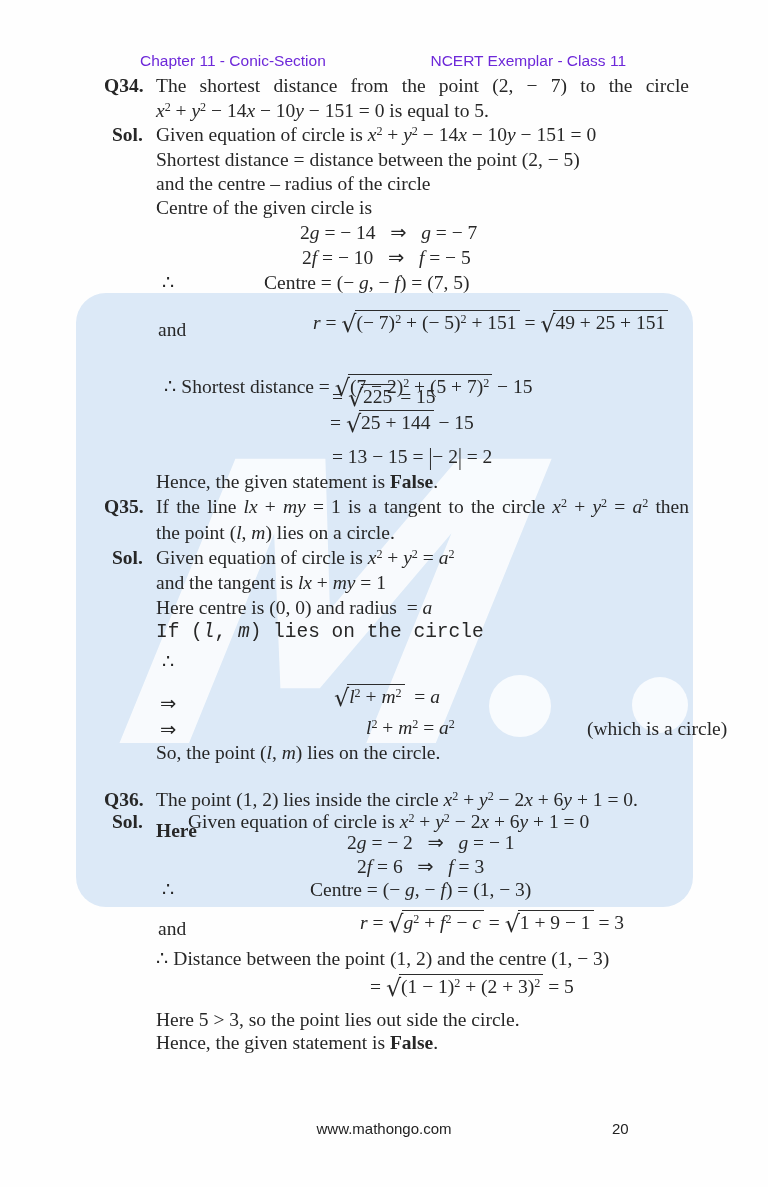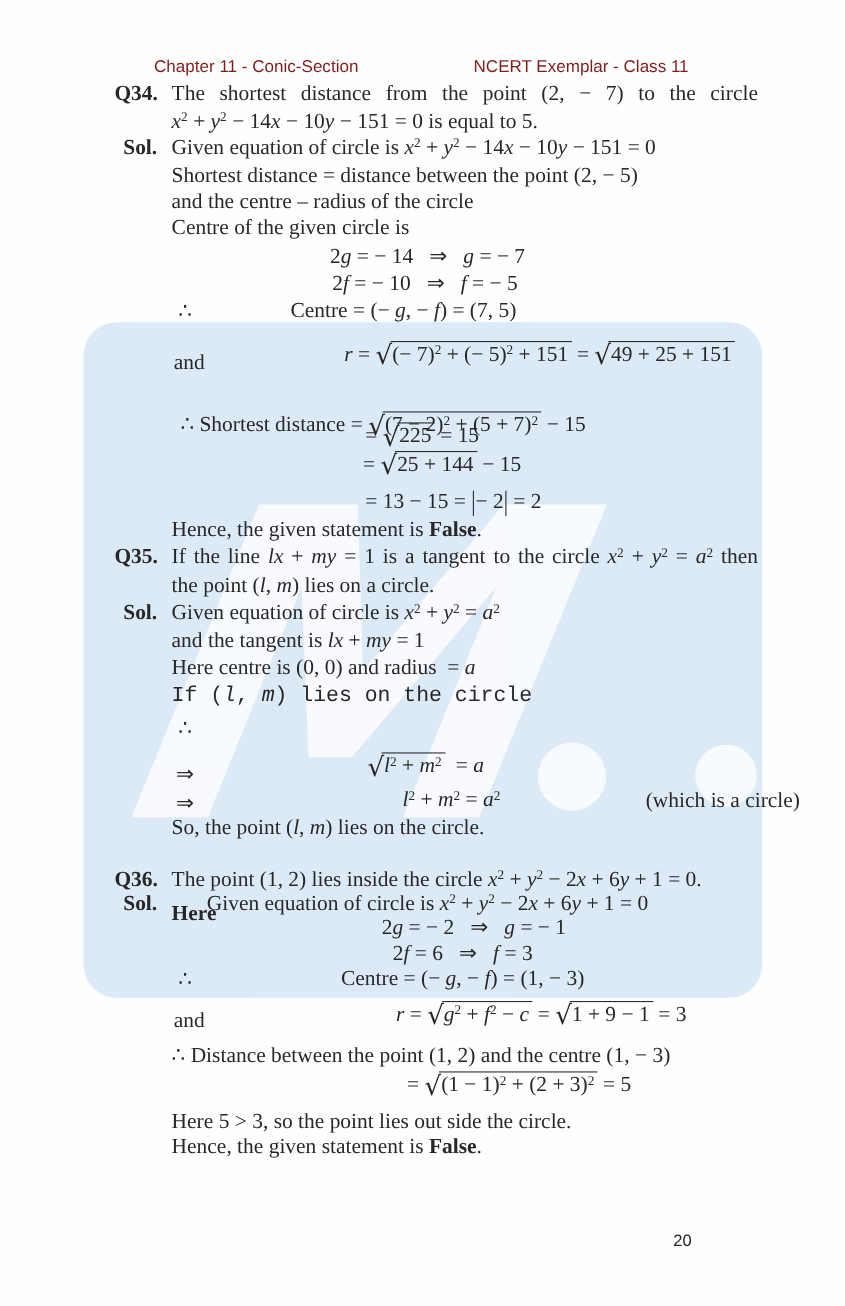--- a/index.html
+++ b/index.html
@@ -1,21 +1,21 @@
 <!DOCTYPE html>
 <html><head>
 <meta charset="utf-8">
 <style>
   html,body{margin:0;padding:0;background:#ffffff;}
   .page{position:relative;width:768px;height:1187px;background:#fefefe;
         font-family:"Liberation Serif",serif;color:#272727;overflow:hidden;}
   .t{position:absolute;font-size:19.5px;line-height:24px;white-space:nowrap;z-index:2;}
   .just{white-space:normal;width:533px;text-align:justify;text-align-last:justify;}
   .bold{font-weight:bold;}
-  .hdr{font-family:"Liberation Sans",sans-serif;font-size:15.5px;color:#7f1d1d;line-height:18px;}
+  .hdr{font-family:"Liberation Sans",sans-serif;font-size:15.5px;color:#6d28d9;line-height:18px;}
   .ftr{font-family:"Liberation Sans",sans-serif;font-size:15px;color:#222;line-height:18px;}
   .op{font-family:"DejaVu Sans",sans-serif;}
   sup{font-size:0.62em;line-height:0;vertical-align:6px;}
   .sq{white-space:nowrap;}
   .rs{font-family:"DejaVu Sans",sans-serif;font-size:1.22em;line-height:1;vertical-align:-3px;margin-right:-2px;}
   .rt{display:inline-block;border-top:1.7px solid #2c2c2c;padding:1px 3px 0 2px;line-height:21px;}
   .bar{display:inline-block;transform:scaleY(1.3);}
   .hl-box{position:absolute;left:76px;top:293px;width:617px;height:614px;background:#dce9f7;
           border-radius:30px;overflow:hidden;z-index:0;}
   .wm-m{position:absolute;left:64px;top:120px;font-family:"DejaVu Sans",sans-serif;
@@ -83,15 +83,16 @@
   <span class="t" style="left:357px;top:855px;">2<i>f</i> = 6  <span class="op">⇒</span>  <i>f</i> = 3</span>
   <span class="t op" style="left:162px;top:878px;">∴</span>
   <span class="t" style="left:310px;top:878px;">Centre = (− <i>g</i>, − <i>f</i>) = (1, − 3)</span>
   <span class="t" style="left:158px;top:917px;">and</span>
   <span class="t" style="left:360px;top:910px;"><i>r</i> = <span class="sq"><span class="rs">√</span><span class="rt"><i>g</i><sup>2</sup> + <i>f</i><sup>2</sup> − <i>c</i></span></span> = <span class="sq"><span class="rs">√</span><span class="rt">1 + 9 − 1</span></span> = 3</span>
   <span class="t" style="left:156px;top:947px;"><span class="op">∴</span> Distance between the point (1, 2) and the centre (1, − 3)</span>
   <span class="t" style="left:370px;top:974px;">= <span class="sq"><span class="rs">√</span><span class="rt">(1 − 1)<sup>2</sup> + (2 + 3)<sup>2</sup></span></span> = 5</span>
   <span class="t" style="left:156px;top:1008px;">Here 5 &gt; 3, so the point lies out side the circle.</span>
   <span class="t" style="left:156px;top:1031px;">Hence, the given statement is <b>False</b>.</span>
 
+  <span class="t ftr footer-site" style="top:1120px;">www.mathongo.com</span>
   <span class="t ftr" style="left:612px;top:1120px;">20</span>
 
 </div>
 
 </body></html>

